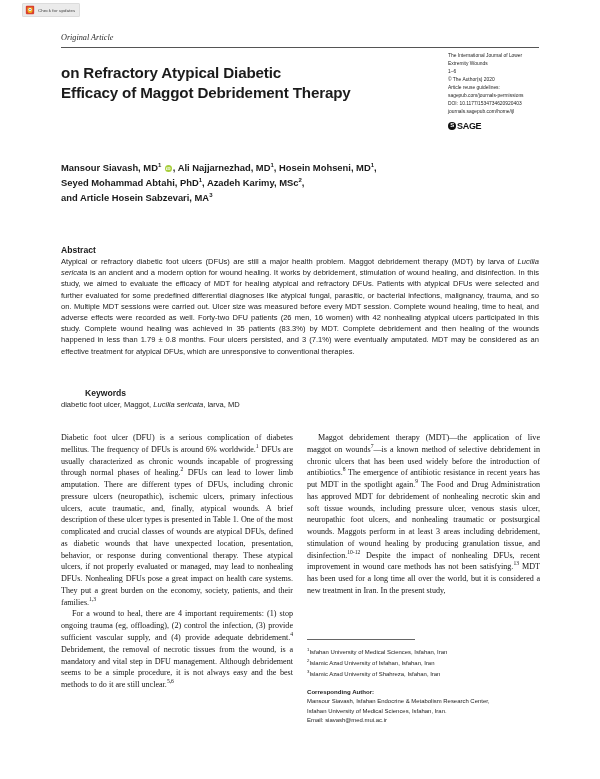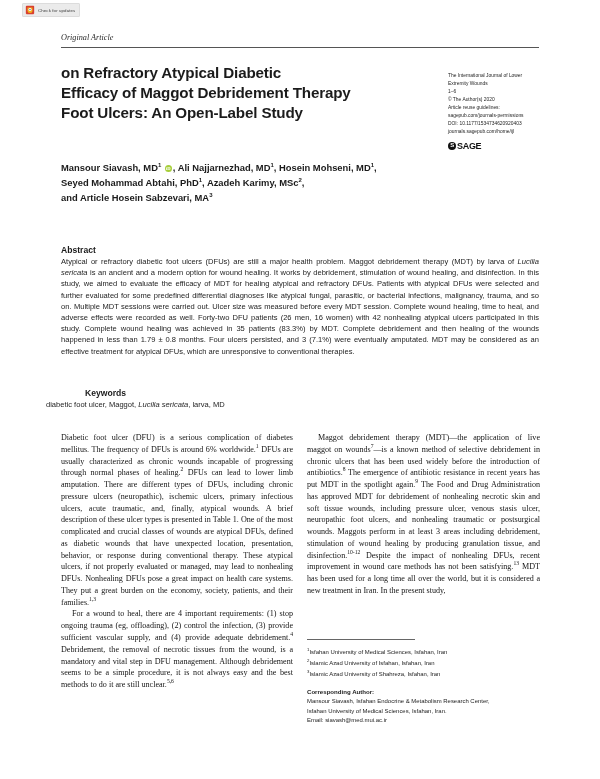--- a/index.html
+++ b/index.html
@@ -36,21 +36,21 @@
   
   .title {
     position: absolute; left: 61px; top: 63px; width: 360px;
     font-size: 15.2px; font-weight: bold; line-height: 1.32;
     letter-spacing: -0.15px; color: #1b1b1b;
   }
   .title span { display: block; }
 
   
   .jmeta {
-    position: absolute; left: 448px; top: 72px; width: 95px;
+    position: absolute; left: 448px; top: 52px; width: 95px;
     font-size: 4.9px; line-height: 1.62; color: #242424;
   }
   .jmeta div { white-space: nowrap; }
   .sage-logo {
     margin-top: 3px; display: flex; align-items: center; gap: 1px;
     font-size: 9px; font-weight: bold; letter-spacing: -0.3px; color: #111;
   }
   .sage-mark {
     width: 8px; height: 8px; border-radius: 50%; background: #111;
     color: #fff; font-size: 6px; display: inline-flex;
@@ -75,21 +75,21 @@
     position: absolute; left: 61px; width: 480px;
     font-size: 8.6px; font-weight: bold; color: #1b1b1b;
   }
   #abstract-head { top: 245px; }
   #keywords-head { top: 388px; margin-left: 24px; }
   .abstract-body {
     position: absolute; left: 61px; top: 256px; width: 478px;
     font-size: 7.55px; line-height: 1.485; text-align: justify; color: #1d1d1d;
   }
   .keywords-body {
-    position: absolute; left: 46px; top: 399px; width: 478px;
+    position: absolute; left: 61px; top: 399px; width: 478px;
     font-size: 7.55px; line-height: 1.48; color: #1d1d1d;
   }
   .it { font-style: italic; }
 
   
   .col {
     position: absolute; top: 432px; width: 232px;
     font-family: "Liberation Serif", serif;
     font-size: 8.1px; line-height: 1.455;
     text-align: justify; color: #141414;
@@ -134,21 +134,20 @@
     </svg>
     <span class="crossmark-text">Check for updates</span>
   </div>
 
   <div class="orig-article">Original Article</div>
   <div class="rule-top"></div>
 
   <h1 class="title">
     <span>on Refractory Atypical Diabetic</span>
     <span>Efficacy of Maggot Debridement Therapy</span>
-    <span>Foot Ulcers: An Open-Label Study</span>
   </h1>
 
   <div class="jmeta">
     <div>The International Journal of Lower</div>
     <div>Extremity Wounds</div>
     <div>1–6</div>
     <div>© The Author(s) 2020</div>
     <div>Article reuse guidelines:</div>
     <div>sagepub.com/journals-permissions</div>
     <div>DOI: 10.1177/1534734620920403</div>

